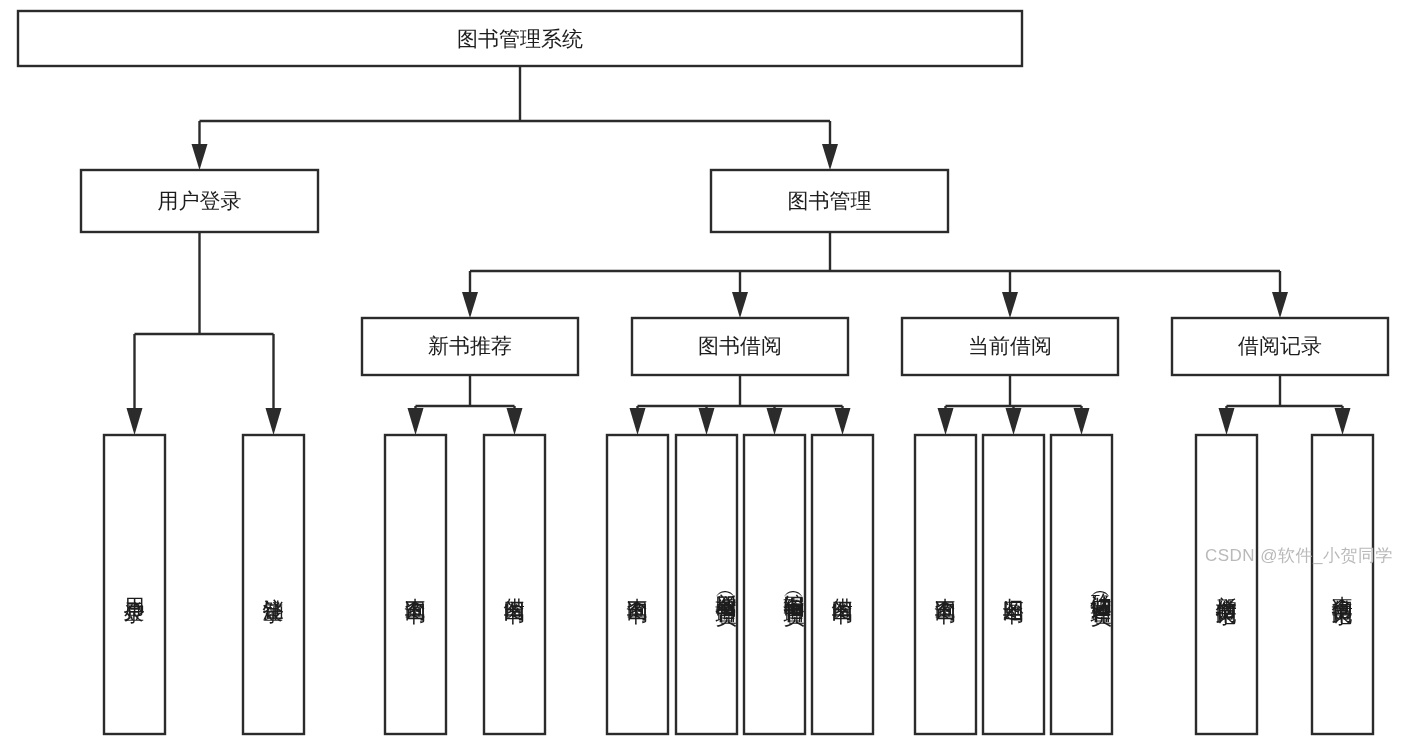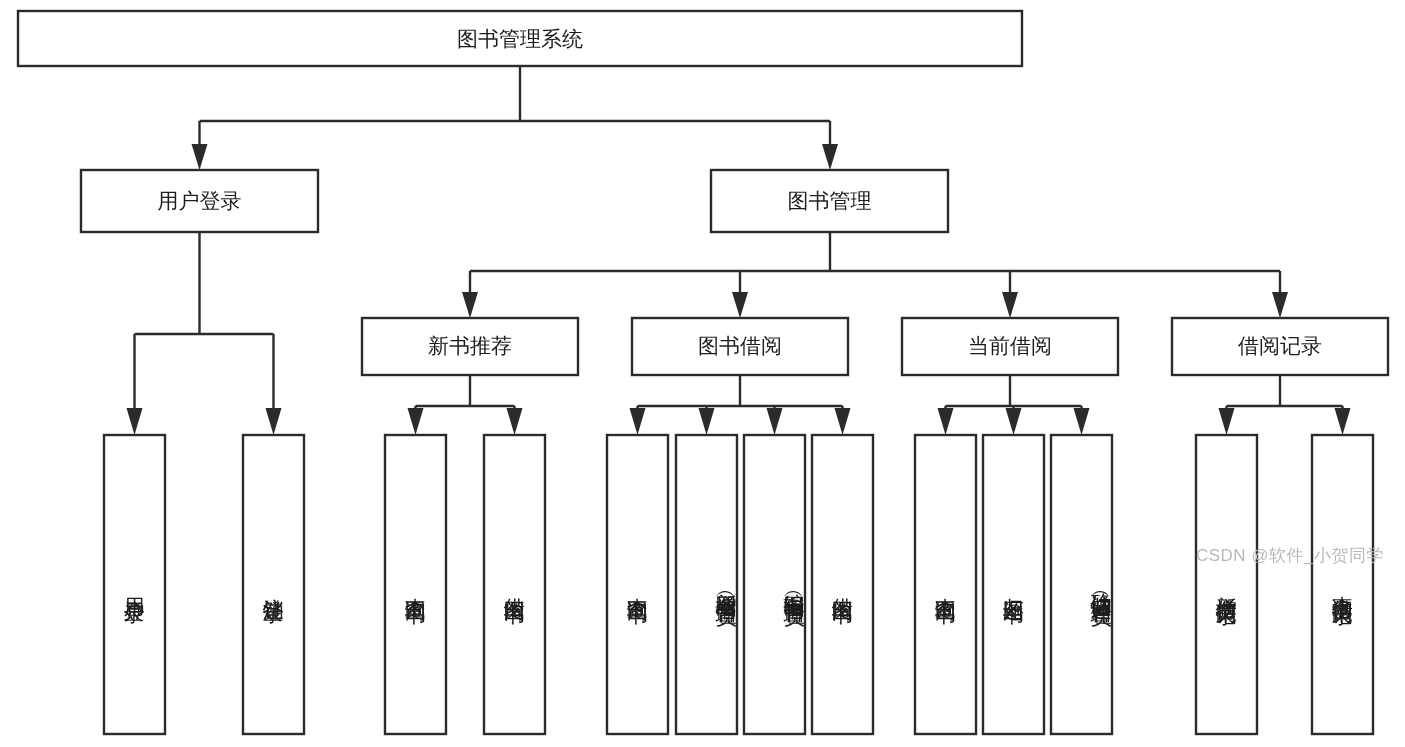--- a/index.html
+++ b/index.html
@@ -61,21 +61,21 @@
     color: #1d1d1d;
     letter-spacing: 2px;
     display: flex;
     align-items: center;
     justify-content: center;
     text-align: center;
     user-select: none;
   }
   .watermark {
     position: absolute;
-    right: 21px;
+    right: 12px;
     bottom: 6px;
     font-family: "Liberation Sans", "DejaVu Sans", sans-serif;
     font-size: 17px;
     color: #b9b9b9;
     letter-spacing: 0.5px;
     white-space: nowrap;
     pointer-events: none;
   }
 </style>
 </head>

